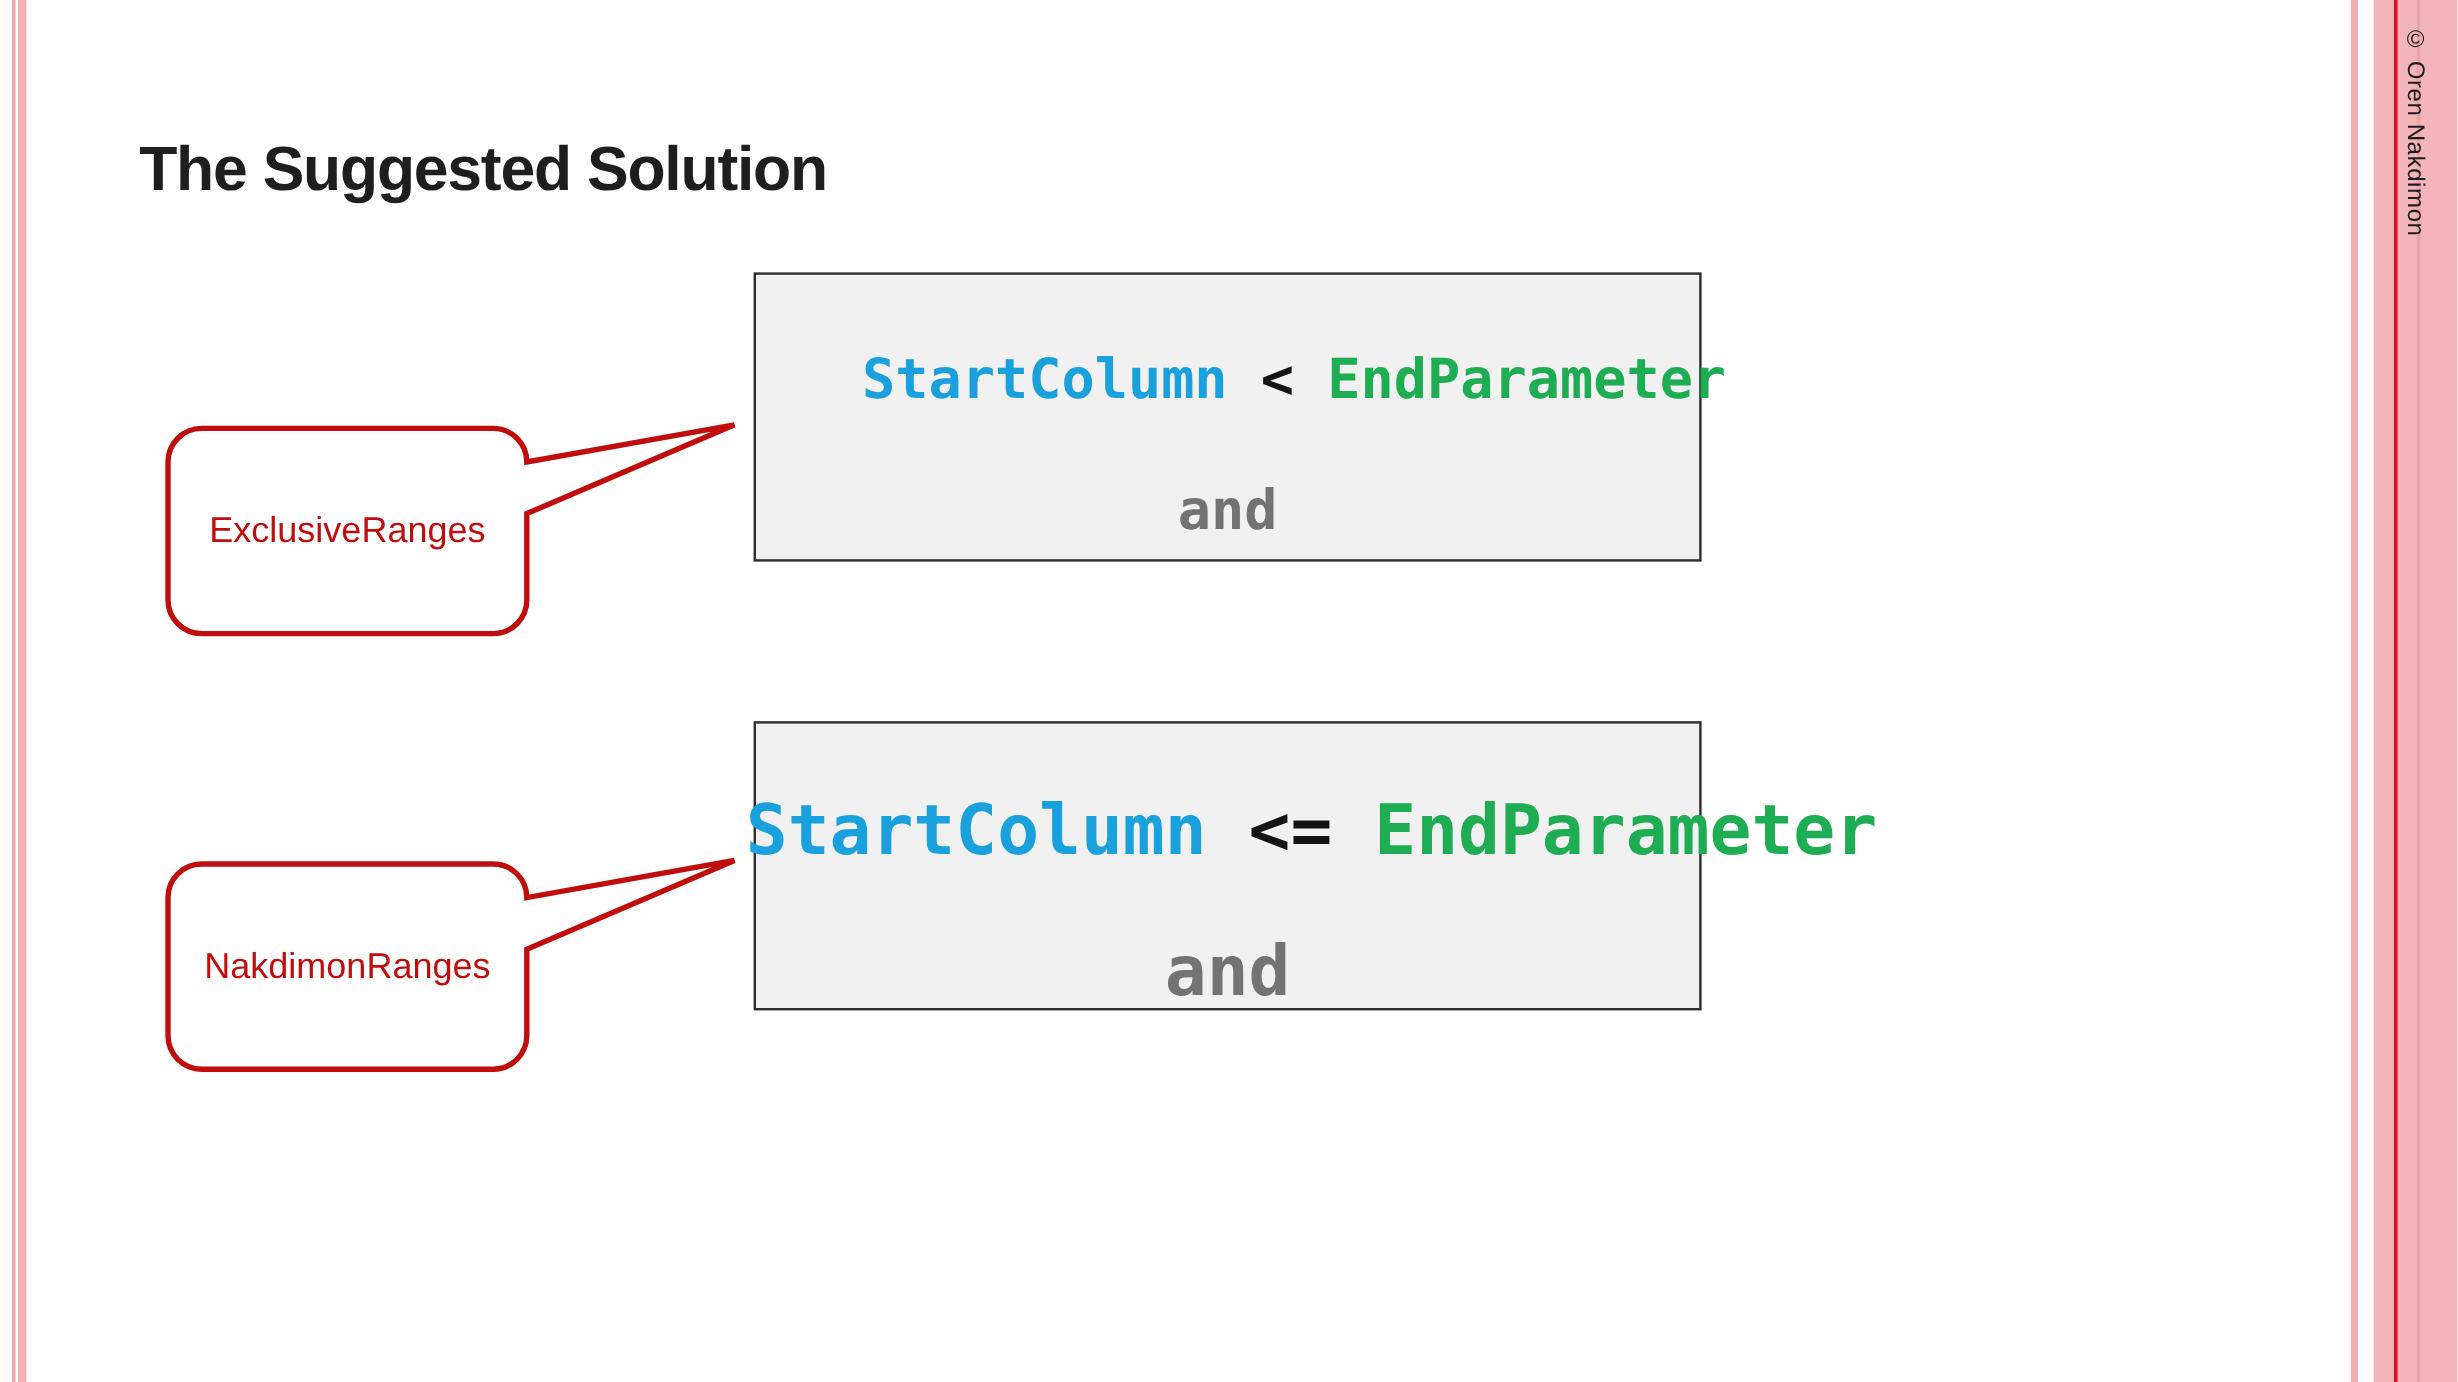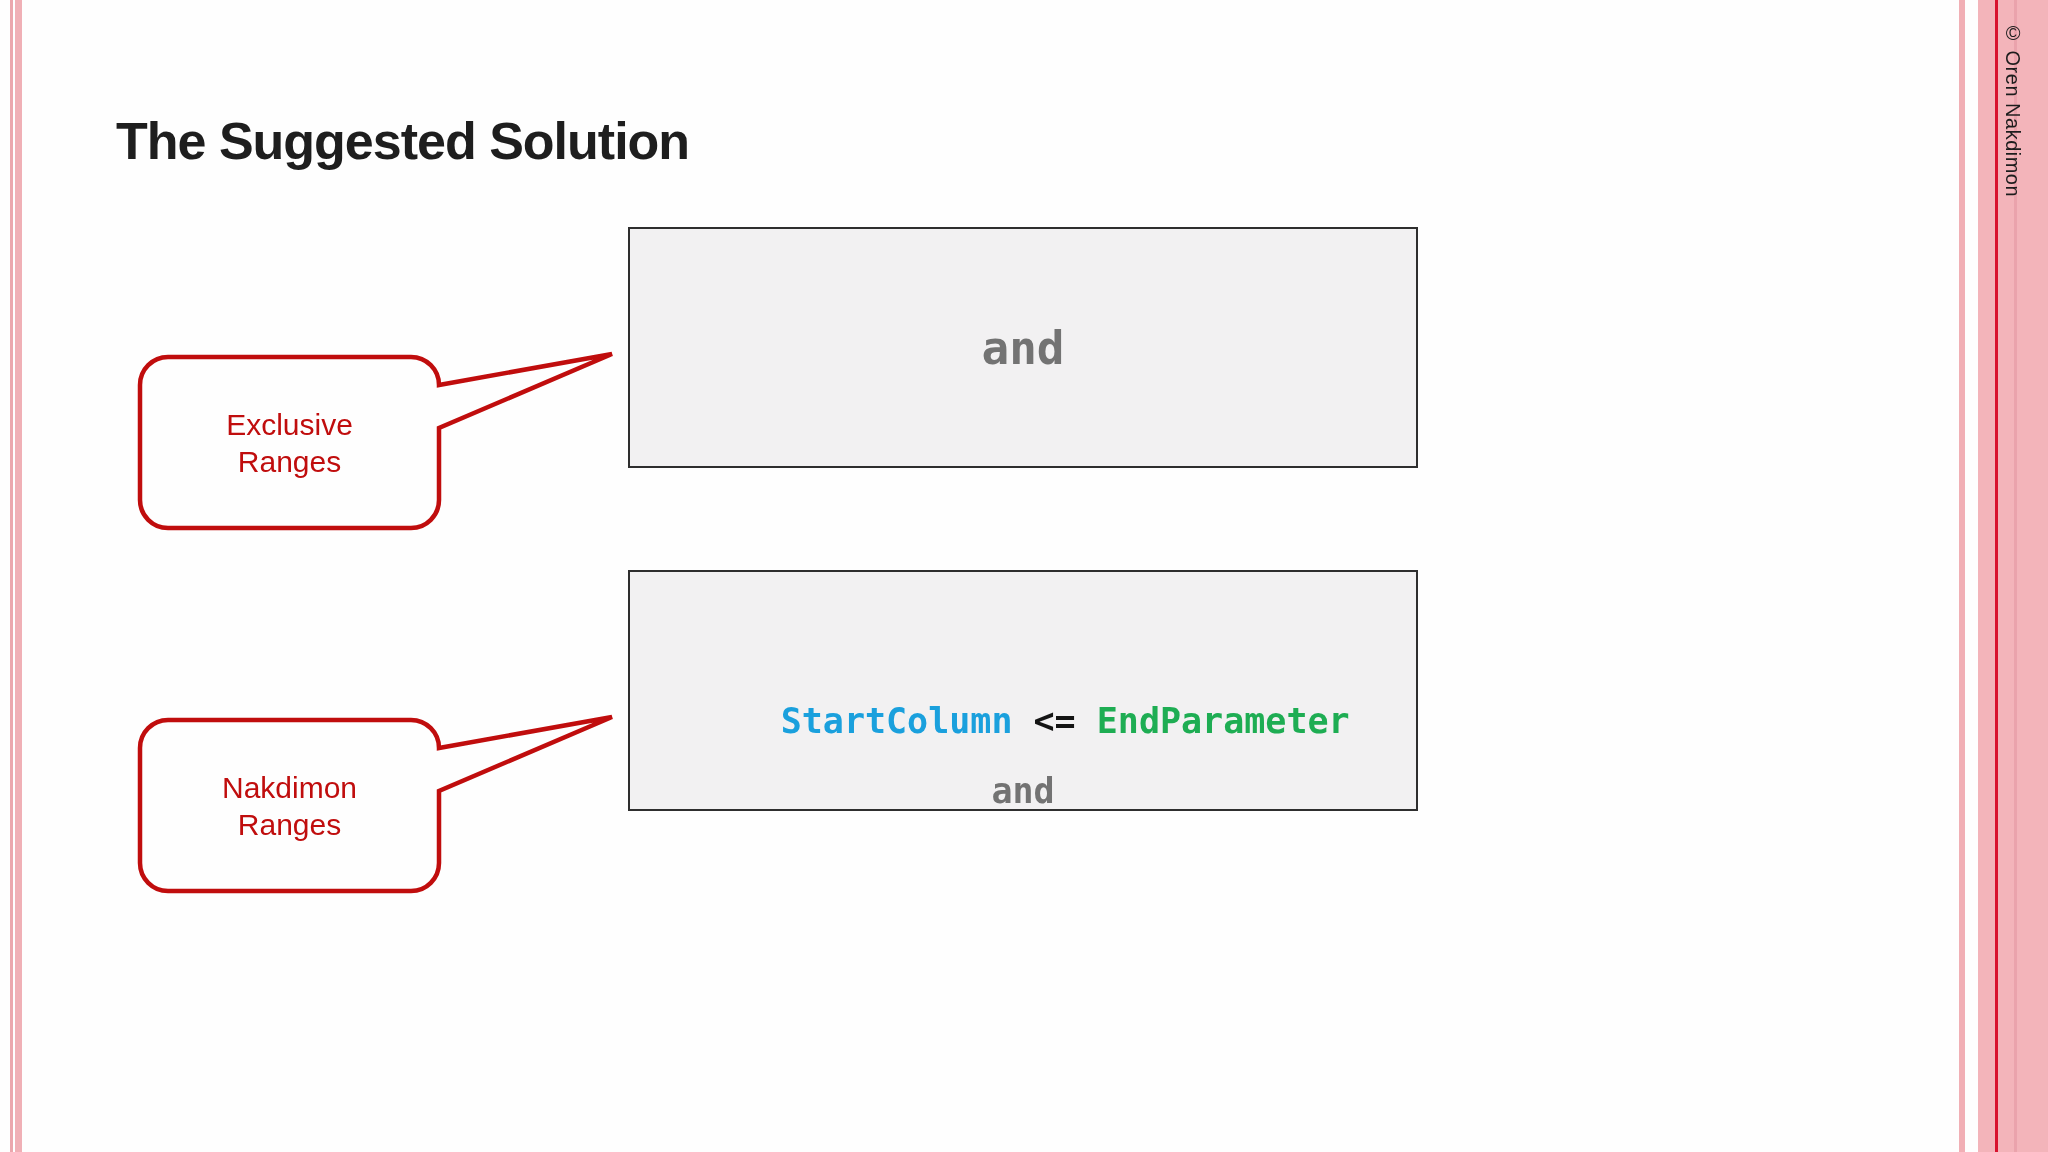--- a/index.html
+++ b/index.html
@@ -51,40 +51,39 @@
     border: 2.5px solid #2e2e2e;
     box-sizing: border-box;
     display: flex;
     flex-direction: column;
     justify-content: space-evenly;
     align-items: center;
     font-family: "DejaVu Sans Mono", "Liberation Mono", monospace;
     font-weight: bold;
   }
   #box-exclusive { top: 227px; font-size: 46px; }
-  #box-inclusive { top: 570px; font-size: 35px; justify-content: flex-end; }
+  #box-inclusive { top: 601px; font-size: 58px; }
   .code-row { white-space: pre; line-height: 1; }
   .tok-blue  { color: #1aa0dd; }
   .tok-green { color: #1ead53; }
   .tok-op    { color: #141414; margin: 0 1ch; }
   .conj      { color: #737373; line-height: 1; }
 
   
   .callout {
     position: absolute;
     left: 136px; width: 500px; height: 200px;
   }
   #callout-exclusive { top: 344px; }
   #callout-inclusive { top: 707px; }
   .callout svg { position: absolute; left: 0; top: 0; }
   .callout-label {
     position: absolute;
     left: 4px; top: 13px; width: 299px; height: 171px;
     display: flex;
-    flex-direction: column;
     justify-content: center;
     align-items: center;
     color: #c00d0d;
     font-size: 30px;
     line-height: 37px;
     text-align: center;
   }
 </style>
 </head>
 <body>
@@ -94,20 +93,23 @@
 <div class="vstripe stripe-right-thin"></div>
 <div class="vstripe right-band"></div>
 <div class="vstripe band-red-line"></div>
 <div class="vstripe band-dark-line"></div>
 
 <div class="copyright">© Oren Nakdimon</div>
 
 <h1 class="slide-title">The Suggested Solution</h1>
 
 <div class="code-box" id="box-exclusive">
+  <div class="code-row">
+    <span class="tok-blue">StartColumn</span><span class="tok-op">&lt;</span><span class="tok-green">EndParameter</span>
+  </div>
   <div class="conj">and</div>
 </div>
 
 <div class="code-box" id="box-inclusive">
   <div class="code-row">
     <span class="tok-blue">StartColumn</span><span class="tok-op">&lt;=</span><span class="tok-green">EndParameter</span>
   </div>
   <div class="conj">and</div>
 </div>
 

